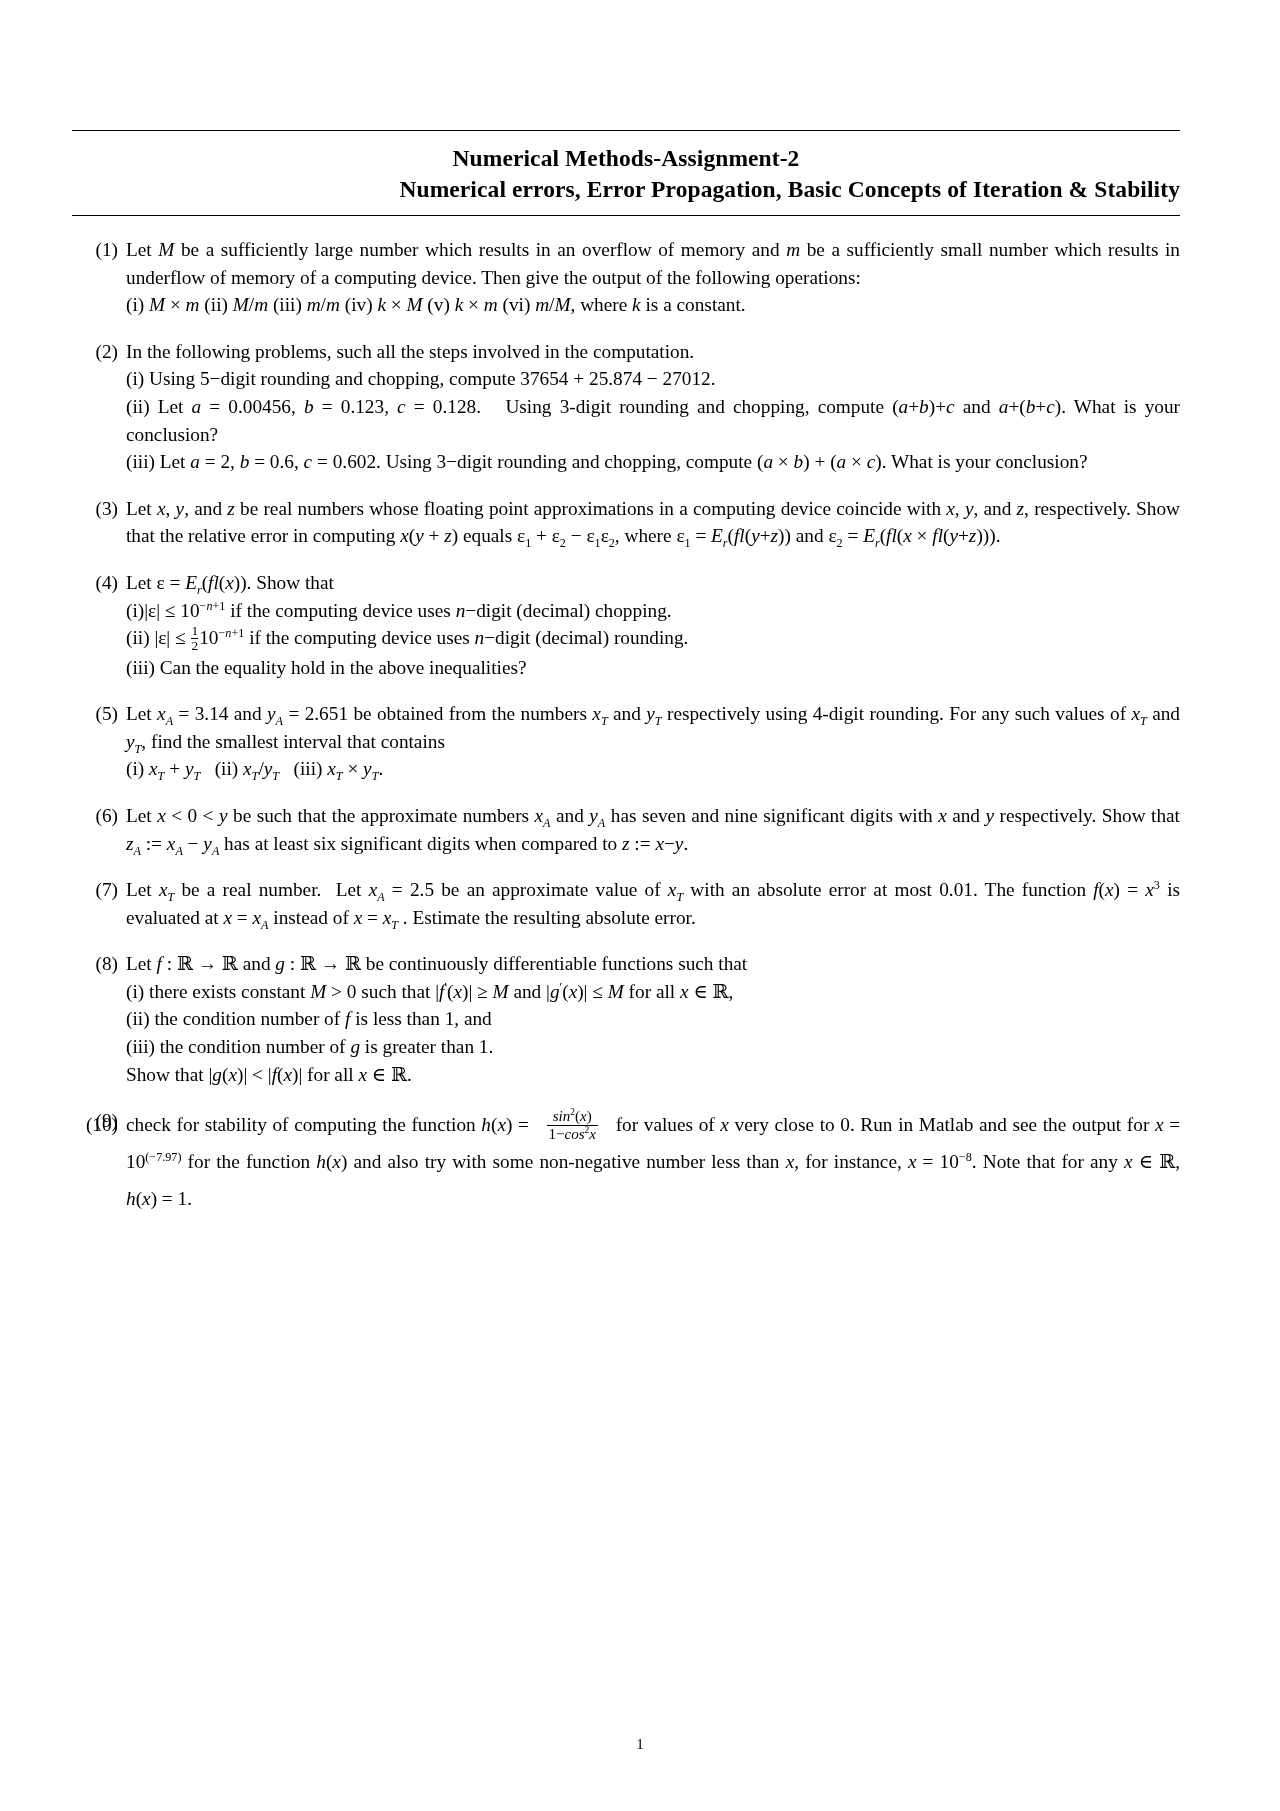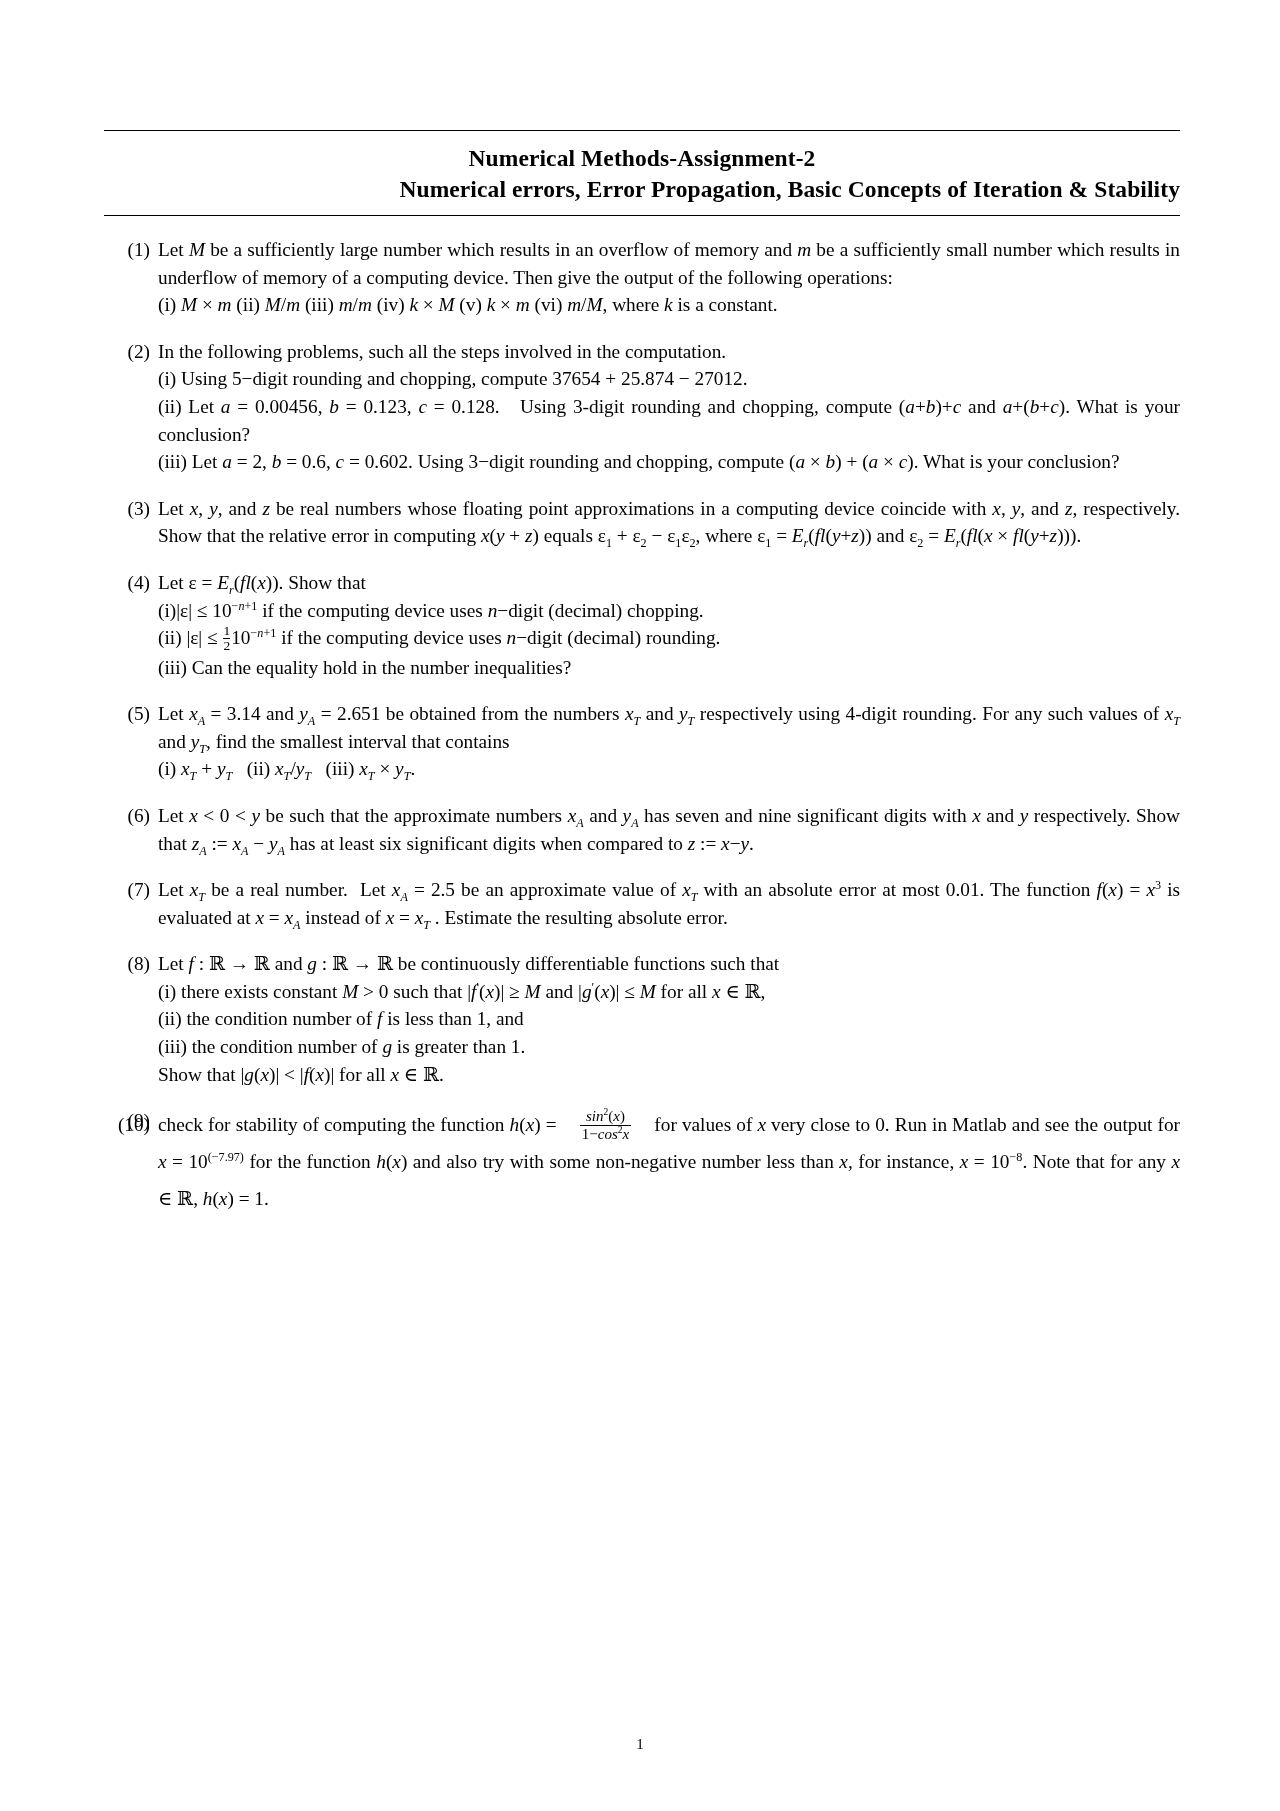--- a/index.html
+++ b/index.html
@@ -11,21 +11,21 @@
     width: 1280px;
     min-height: 1811px;
     font-family: "Liberation Serif", "DejaVu Serif", serif;
     color: #000000;
   }
   .page {
     position: relative;
     width: 1280px;
     min-height: 1811px;
     box-sizing: border-box;
-    padding: 130px 100px 40px 104px;
+    padding: 130px 100px 40px 72px;
   }
   .rule {
     border: none;
     border-top: 1px solid #000;
     margin: 0 0 10px 0;
     width: 100%;
   }
   .title-block {
     text-align: center;
     font-weight: bold;
@@ -76,21 +76,21 @@
   sub, sup {
     font-size: 63%;
     line-height: 0;
   }
   .frac {
     display: inline-block;
     vertical-align: -0.52em;
     text-align: center;
     font-size: 0.78em;
     line-height: 1.12;
-    margin: 0 18px;
+    margin: 0 12px;
   }
   .frac .top {
     display: block;
     border-bottom: 1px solid #000;
     padding: 0 2px;
   }
   .frac .bot { display: block; padding: 0 2px; }
   .smallfrac {
     display: inline-block;
     vertical-align: -0.45em;
@@ -148,21 +148,21 @@
     <li class="problem">
       <span class="num">(3)</span>
       <span class="bodytext">Let <span class="m">x</span>, <span class="m">y</span>, and <span class="m">z</span> be real numbers whose floating point approximations in a computing device coincide with <span class="m">x</span>, <span class="m">y</span>, and <span class="m">z</span>, respectively. Show that the relative error in computing <span class="m">x</span>(<span class="m">y</span> + <span class="m">z</span>) equals ε<sub>1</sub> + ε<sub>2</sub> − ε<sub>1</sub>ε<sub>2</sub>, where ε<sub>1</sub> = <span class="m">E<sub>r</sub></span>(<span class="m">fl</span>(<span class="m">y</span>+<span class="m">z</span>)) and ε<sub>2</sub> = <span class="m">E<sub>r</sub></span>(<span class="m">fl</span>(<span class="m">x</span> × <span class="m">fl</span>(<span class="m">y</span>+<span class="m">z</span>))).</span>
     </li>
 
     <li class="problem">
       <span class="num">(4)</span>
       <span class="bodytext">Let ε = <span class="m">E<sub>r</sub></span>(<span class="m">fl</span>(<span class="m">x</span>)). Show that</span>
       <span class="sub">(i)|ε| ≤ 10<sup>−<span class="m">n</span>+1</sup> if the computing device uses <span class="m">n</span>−digit (decimal) chopping.</span>
       <span class="sub">(ii) |ε| ≤ <span class="smallfrac"><span class="top">1</span><span class="bot">2</span></span>10<sup>−<span class="m">n</span>+1</sup> if the computing device uses <span class="m">n</span>−digit (decimal) rounding.</span>
-      <span class="sub">(iii) Can the equality hold in the number inequalities?</span>
+      <span class="sub">(iii) Can the equality hold in the above inequalities?</span>
     </li>
 
     <li class="problem">
       <span class="num">(5)</span>
       <span class="bodytext">Let <span class="m">x<sub>A</sub></span> = 3.14 and <span class="m">y<sub>A</sub></span> = 2.651 be obtained from the numbers <span class="m">x<sub>T</sub></span> and <span class="m">y<sub>T</sub></span> respectively using 4-digit rounding. For any such values of <span class="m">x<sub>T</sub></span> and <span class="m">y<sub>T</sub></span>, find the smallest interval that contains</span>
       <span class="sub">(i) <span class="m">x<sub>T</sub></span> + <span class="m">y<sub>T</sub></span>&nbsp;&nbsp; (ii) <span class="m">x<sub>T</sub></span>/<span class="m">y<sub>T</sub></span>&nbsp;&nbsp; (iii) <span class="m">x<sub>T</sub></span> × <span class="m">y<sub>T</sub></span>.</span>
     </li>
 
     <li class="problem">
       <span class="num">(6)</span>

